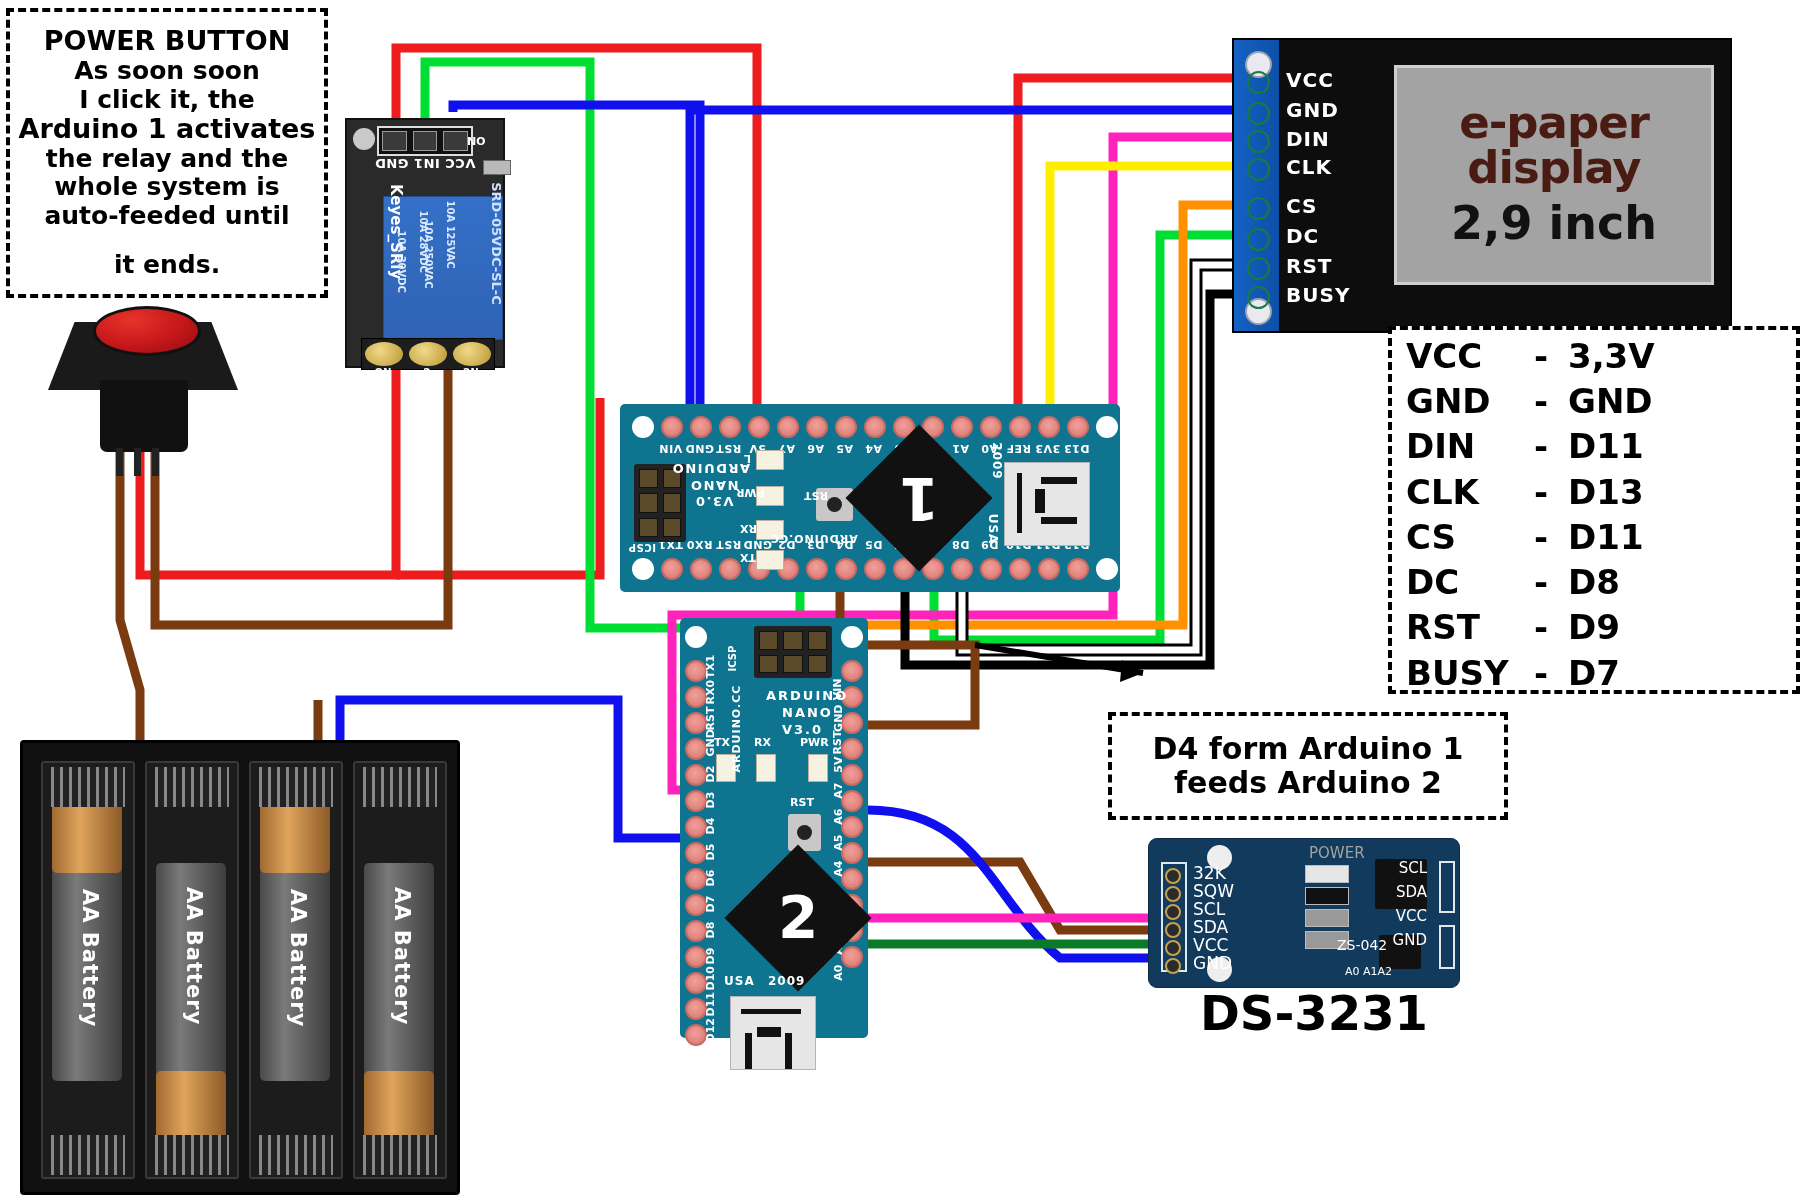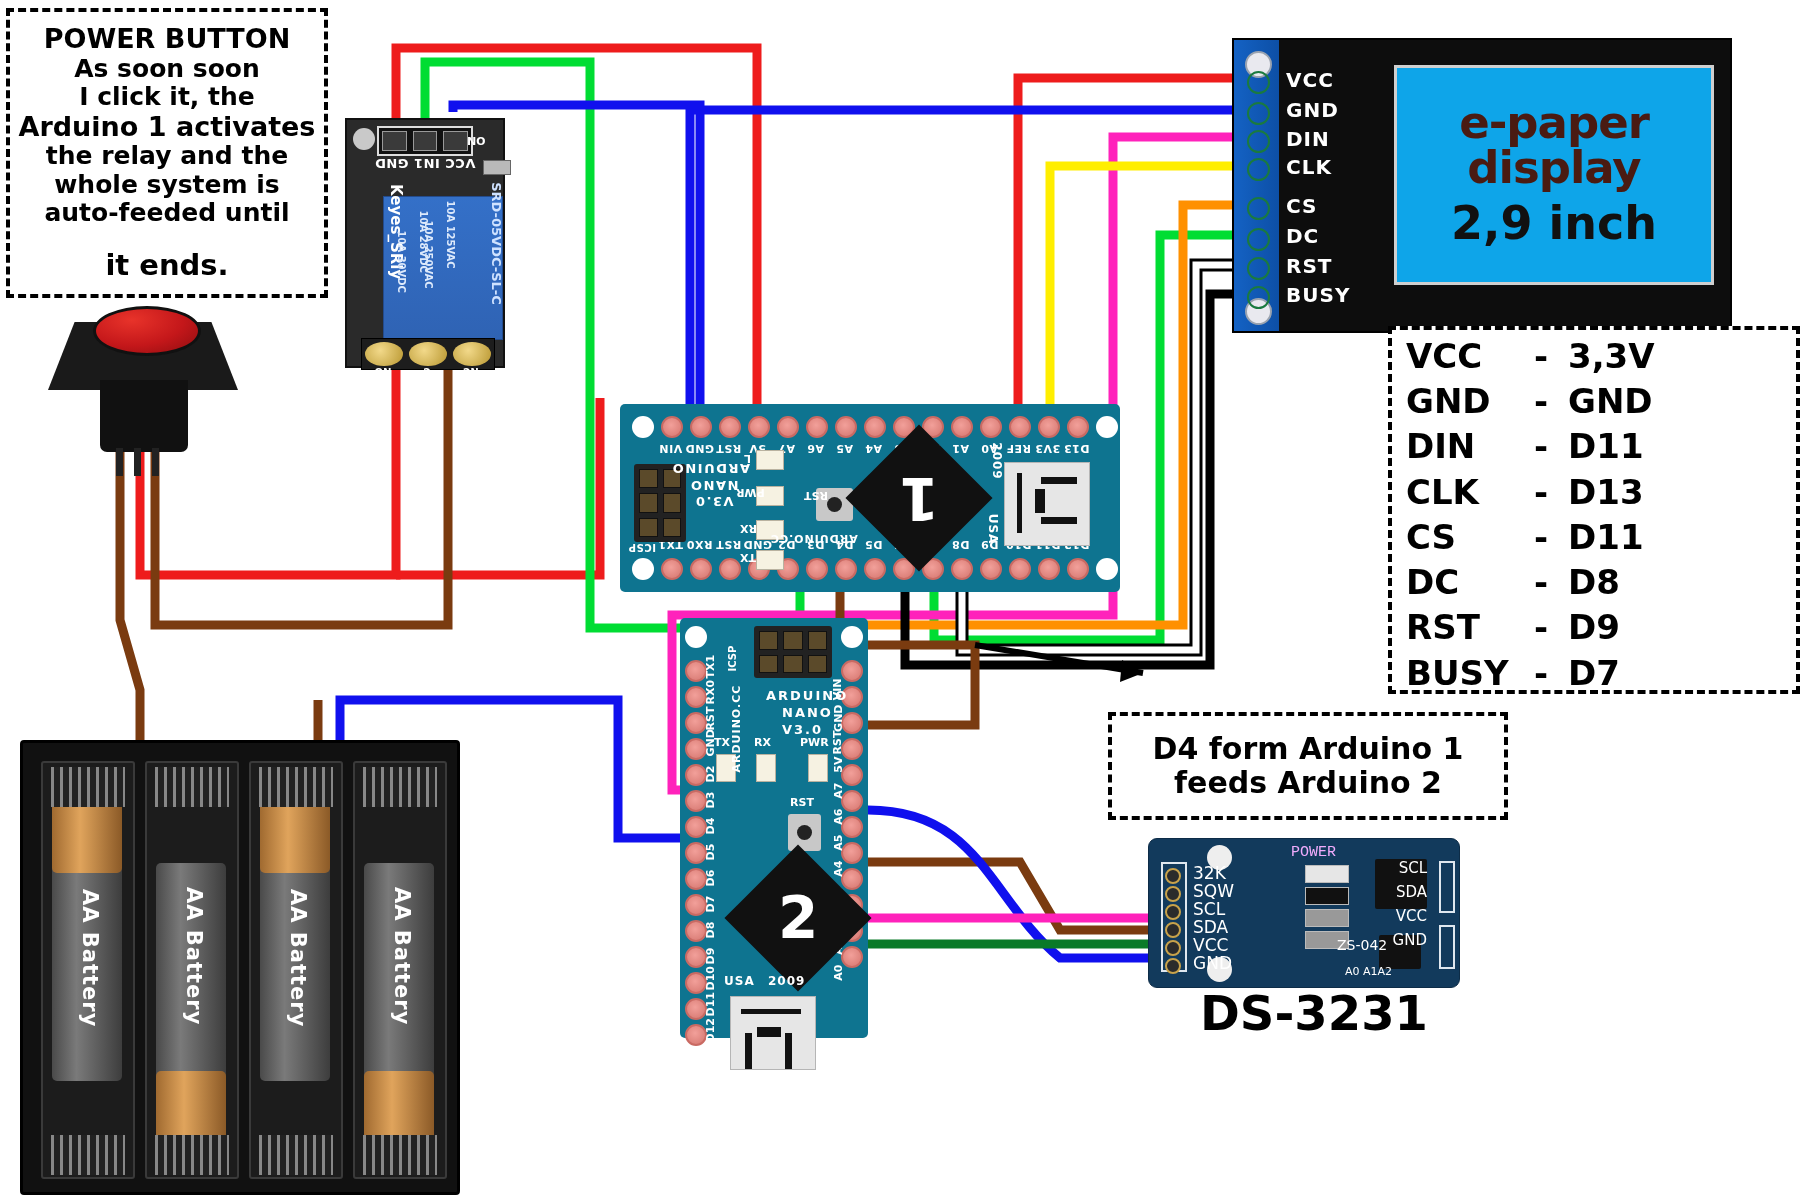--- a/index.html
+++ b/index.html
@@ -57,21 +57,21 @@
 
   
   .epd{position:absolute;left:1232px;top:38px;width:500px;height:295px;background:#0d0d0d;
        border:2px solid #000;box-sizing:border-box;}
   .epd .rail{position:absolute;left:0;top:0;width:45px;height:100%;
              background:linear-gradient(90deg,#1462c4,#0d4fa6);}
   .epd .hole{position:absolute;left:11px;width:23px;height:23px;border-radius:50%;
              background:#e9e9ef;border:2px solid #9aa3b0;}
   .epd .pad{position:absolute;left:13px;width:19px;height:19px;border-radius:50%;border:2px solid #1a7a3f;}
   .epd .plbl{position:absolute;left:52px;color:#fff;font-size:20px;font-weight:bold;letter-spacing:1px;}
-  .epd .screen{position:absolute;left:160px;top:25px;width:320px;height:220px;background:#0ea5e9;
+  .epd .screen{position:absolute;left:160px;top:25px;width:320px;height:220px;background:#a3a3a3;
                border:3px solid #cfcfcf;box-sizing:border-box;display:flex;flex-direction:column;
                align-items:center;justify-content:center;}
   .epd .t1{color:#4a1b12;font-size:45px;font-weight:bold;line-height:1.0;letter-spacing:-1px;}
   .epd .t2{color:#111;font-size:46px;font-weight:bold;margin-top:6px;}
 
   
   .nano1{position:absolute;left:620px;top:404px;width:500px;height:188px;
          background:#0e7490;border-radius:5px;}
   .nano1 .pr{position:absolute;display:flex;}
   .nano1 .pin{width:22px;height:22px;border-radius:50%;
@@ -160,21 +160,21 @@
        background:#123a5c;border-radius:9px;border:1px solid #0d2c47;}
   .rtc .mh{position:absolute;width:25px;height:25px;border-radius:50%;background:#eee;}
   .rtc .hdr{position:absolute;left:12px;top:23px;width:26px;height:110px;
             border:2px solid #dfe7ef;box-sizing:border-box;}
   .rtc .pd{position:absolute;left:16px;width:16px;height:16px;border-radius:50%;
            border:2px solid #c8a24a;background:#2b2b2b;box-sizing:border-box;}
   .rtc .pl{position:absolute;left:44px;color:#fff;font-size:17px;font-weight:500;}
   .rtc .pr2{position:absolute;right:10px;color:#fff;font-size:15px;font-weight:500;}
   .rtc .chip{position:absolute;background:#111;border-radius:2px;}
   .rtc .smd{position:absolute;background:#e6e6e6;border:1px solid #bbb;}
-  .rtc .pwr{position:absolute;left:142px;top:5px;color:#f0abfc;font-size:15px;font-weight:500;font-family:Liberation Mono, monospace;}
+  .rtc .pwr{position:absolute;left:160px;top:5px;color:#a3a3a3;font-size:15px;font-weight:500;}
   .rtc .zs{position:absolute;left:188px;top:98px;color:#fff;font-size:14px;font-weight:500;}
   .rtc .a0{position:absolute;left:196px;top:126px;color:#fff;font-size:11px;font-weight:500;}
   .rtc .hdr2{position:absolute;border:2px solid #dfe7ef;box-sizing:border-box;}
 </style>
 </head>
 <body>
 
 <div class="stage">
 
   <svg class="wires" viewBox="0 0 1800 1201">
@@ -228,21 +228,21 @@
   </svg>
 
   <div class="dashbox" style="left:6px;top:8px;width:322px;height:290px;">
     <div class="ln" style="font-size:27px;">POWER BUTTON</div>
     <div class="ln" style="font-size:25px;">As soon soon</div>
     <div class="ln" style="font-size:25px;">I click it, the</div>
     <div class="ln" style="font-size:27px;">Arduino 1 activates</div>
     <div class="ln" style="font-size:25px;">the relay and the</div>
     <div class="ln" style="font-size:25px;">whole system is</div>
     <div class="ln" style="font-size:25px;">auto-feeded until</div>
-    <div class="ln" style="font-size:29px;margin-top:21px;">it ends.</div>
+    <div class="ln" style="font-size:25px;margin-top:21px;">it ends.</div>
   </div>
 
   <div class="pb-wrap">
     <div class="pb-base"></div>
     <div class="pb-cap"></div>
     <div class="pb-shaft"></div>
     <div class="pb-leg" style="left:78px;"></div>
     <div class="pb-leg" style="left:96px;"></div>
     <div class="pb-leg" style="left:114px;"></div>
   </div>

